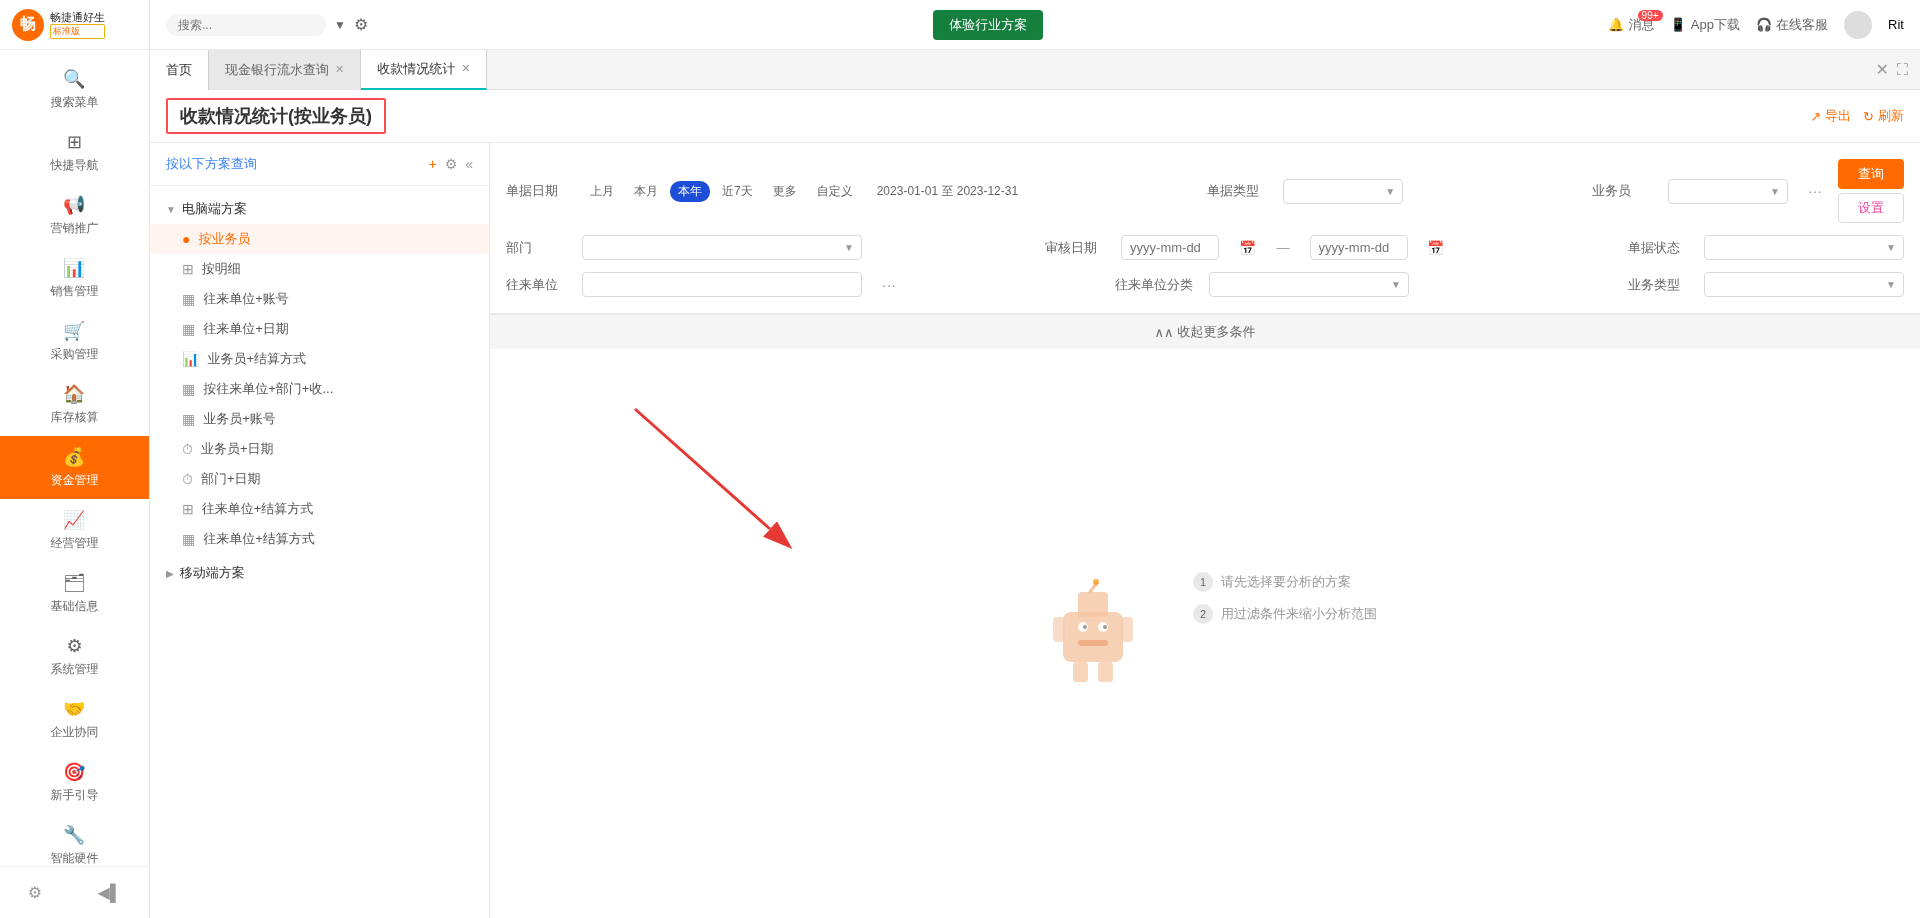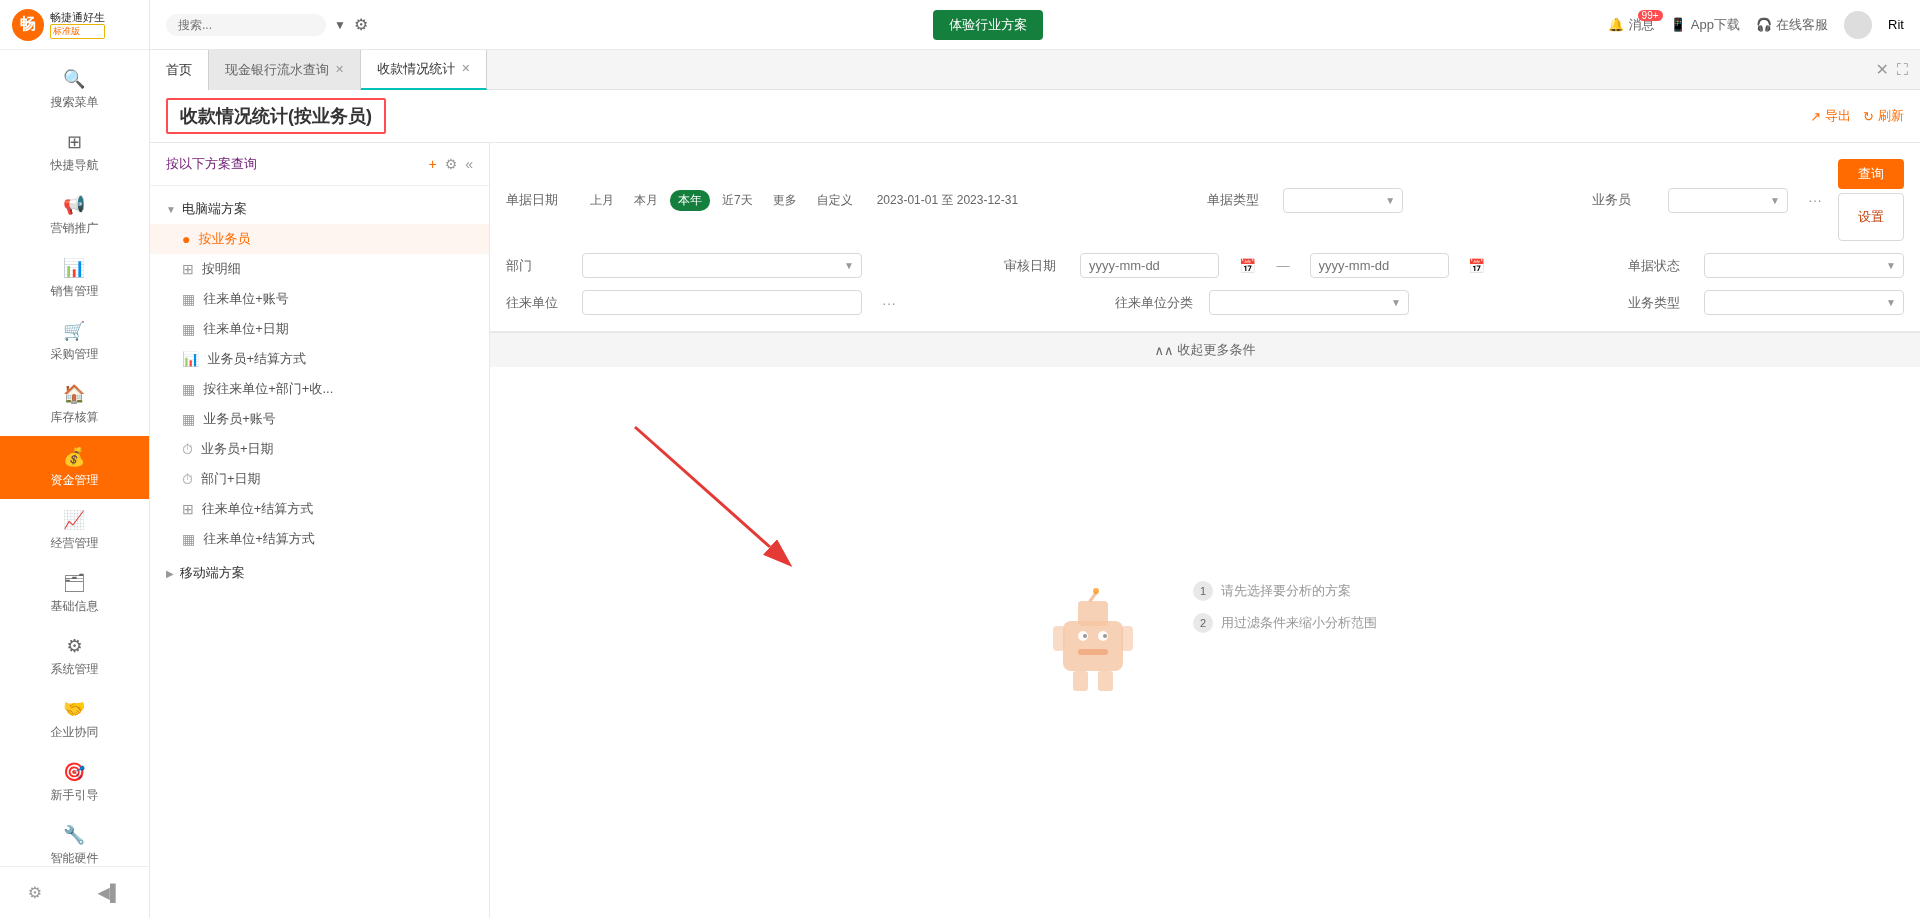--- a/index.html
+++ b/index.html
@@ -53,21 +53,21 @@
     .page-title { font-size: 18px; font-weight: bold; color: #333; }
     .page-actions { display: flex; align-items: center; gap: 12px; }
     .action-btn { display: flex; align-items: center; gap: 4px; color: #ff6b00; font-size: 13px; cursor: pointer; }
 
     
     .content-area { flex: 1; display: flex; overflow: hidden; }
 
     
     .scheme-panel { width: 340px; background: #fff; border-right: 1px solid #e8e8e8; padding: 0; overflow-y: auto; flex-shrink: 0; }
     .scheme-header { display: flex; align-items: center; justify-content: space-between; padding: 12px 16px; border-bottom: 1px solid #f0f0f0; }
-    .scheme-title { font-size: 13px; color: #701a75; font-weight: 500; }
+    .scheme-title { font-size: 13px; color: #3b82f6; font-weight: 500; }
     .scheme-icons { display: flex; gap: 8px; }
     .scheme-icon { color: #999; font-size: 14px; cursor: pointer; }
     .scheme-icon.active { color: #ff6b00; }
 
     .scheme-tree { padding: 8px 0; }
     .tree-group { margin-bottom: 4px; }
     .tree-group-header { display: flex; align-items: center; padding: 6px 16px; cursor: pointer; color: #333; font-size: 13px; gap: 6px; }
     .tree-arrow { color: #999; font-size: 10px; }
     .tree-item { display: flex; align-items: center; padding: 6px 16px 6px 32px; cursor: pointer; color: #555; font-size: 13px; gap: 8px; }
     .tree-item.active { color: #ff6b00; background: #fff5f0; }
@@ -75,32 +75,32 @@
     .tree-item-icon-gray { font-size: 14px; color: #999; }
 
     
     .query-area { flex: 1; display: flex; flex-direction: column; overflow: hidden; }
     .filter-section { background: #fff; padding: 16px; border-bottom: 1px solid #e8e8e8; }
     .filter-row { display: flex; align-items: center; gap: 16px; margin-bottom: 12px; }
     .filter-row:last-child { margin-bottom: 0; }
     .filter-label { color: #666; font-size: 13px; min-width: 60px; }
     .date-group { display: flex; align-items: flex-start; gap: 4px; flex-wrap: wrap; }
     .date-btn { padding: 2px 8px; font-size: 12px; color: #666; cursor: pointer; border: none; background: none; border-radius: 2px; }
-    .date-btn.active { background: #15803d; color: #fff; border-radius: 10px; }
+    .date-btn.active { background: #1d4ed8; color: #fff; border-radius: 10px; }
     .date-range { color: #666; font-size: 12px; }
     .select-box { border: 1px solid #d9d9d9; border-radius: 4px; padding: 4px 28px 4px 8px; font-size: 13px; color: #666; background: #fff; min-width: 120px; position: relative; appearance: none; cursor: pointer; }
     .select-wrapper { position: relative; display: inline-flex; align-items: center; }
     .select-arrow { position: absolute; right: 8px; color: #999; font-size: 10px; pointer-events: none; }
     .input-box { border: 1px solid #d9d9d9; border-radius: 4px; padding: 4px 8px; font-size: 13px; color: #999; background: #fff; }
-    .date-input { width: 139px; }
+    .date-input { width: 98px; }
     .dash { color: #999; margin: 0 4px; }
     .calendar-icon { color: #999; font-size: 14px; margin-left: 4px; }
     .filter-more { color: #999; font-size: 14px; cursor: pointer; margin-left: 4px; }
     .query-btn { background: #ff6b00; color: white; border: none; border-radius: 4px; padding: 6px 20px; font-size: 13px; cursor: pointer; }
-    .setting-btn { background: #fff; color: #c2410c; border: 1px solid #d9d9d9; border-radius: 4px; padding: 14px 16px; font-size: 13px; cursor: pointer; }
+    .setting-btn { background: #fff; color: #ec4899; border: 1px solid #d9d9d9; border-radius: 4px; padding: 5px 16px; font-size: 13px; cursor: pointer; }
     .filter-actions { display: flex; flex-direction: column; gap: 4px; margin-left: auto; }
 
     .collapse-bar { background: #f5f5f5; display: flex; align-items: center; justify-content: center; padding: 8px; cursor: pointer; color: #666; font-size: 13px; gap: 4px; border-top: 1px solid #e8e8e8; }
 
     
     .data-area { flex: 1; background: #fff; display: flex; align-items: center; justify-content: center; flex-direction: column; overflow: hidden; position: relative; }
     .empty-tips { display: flex; flex-direction: column; gap: 12px; }
     .tip-item { display: flex; align-items: center; gap: 8px; color: #999; font-size: 13px; }
     .tip-num { width: 20px; height: 20px; background: #e8e8e8; border-radius: 50%; display: flex; align-items: center; justify-content: center; font-size: 11px; color: #666; flex-shrink: 0; }
 

